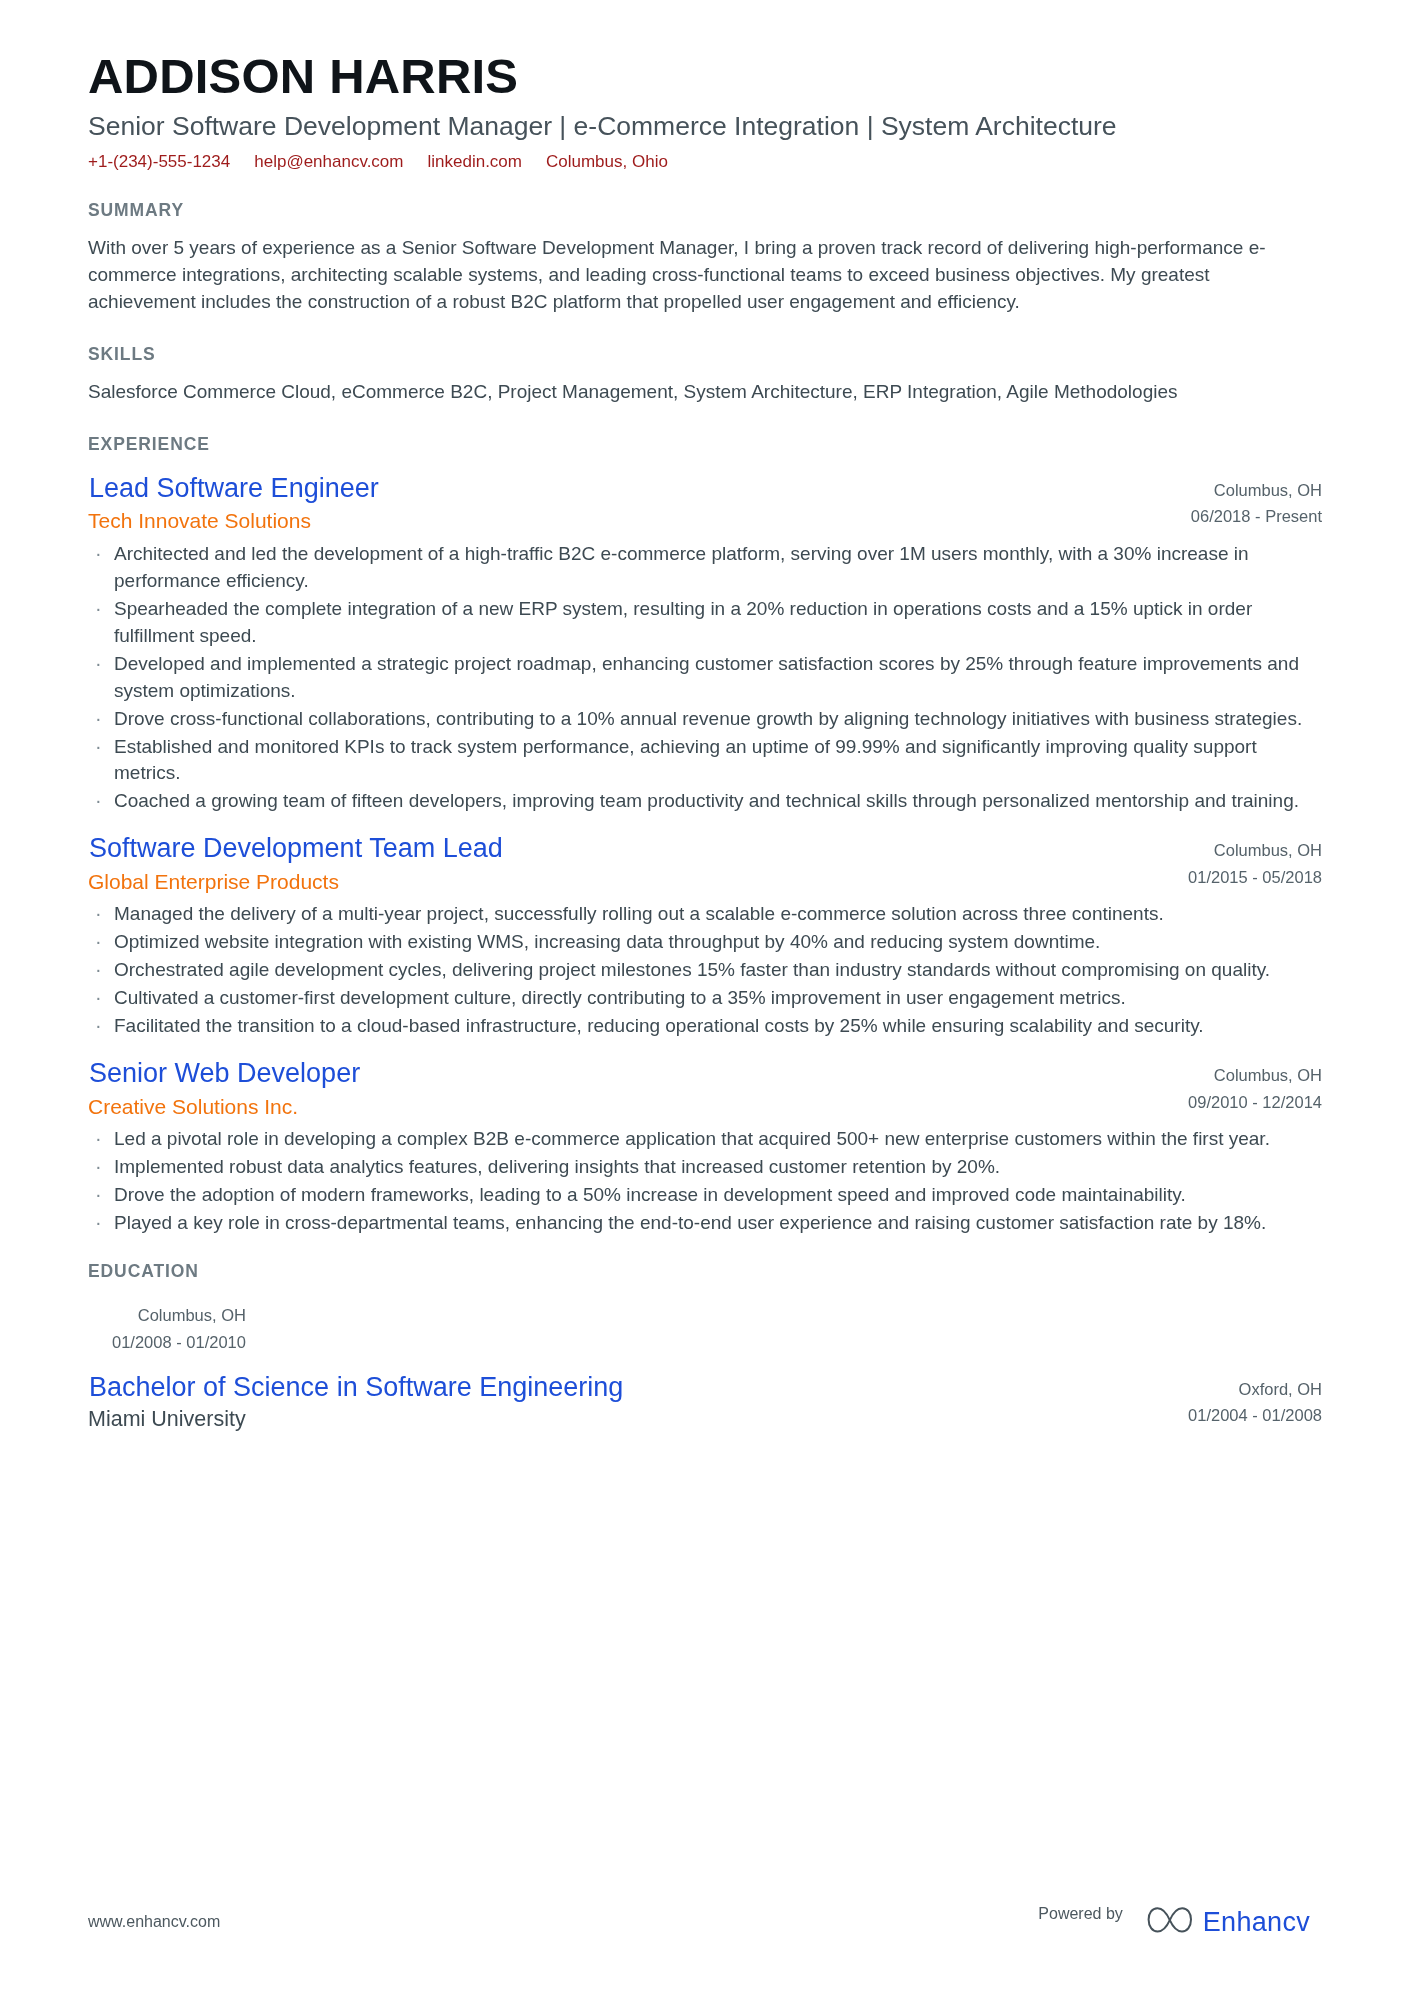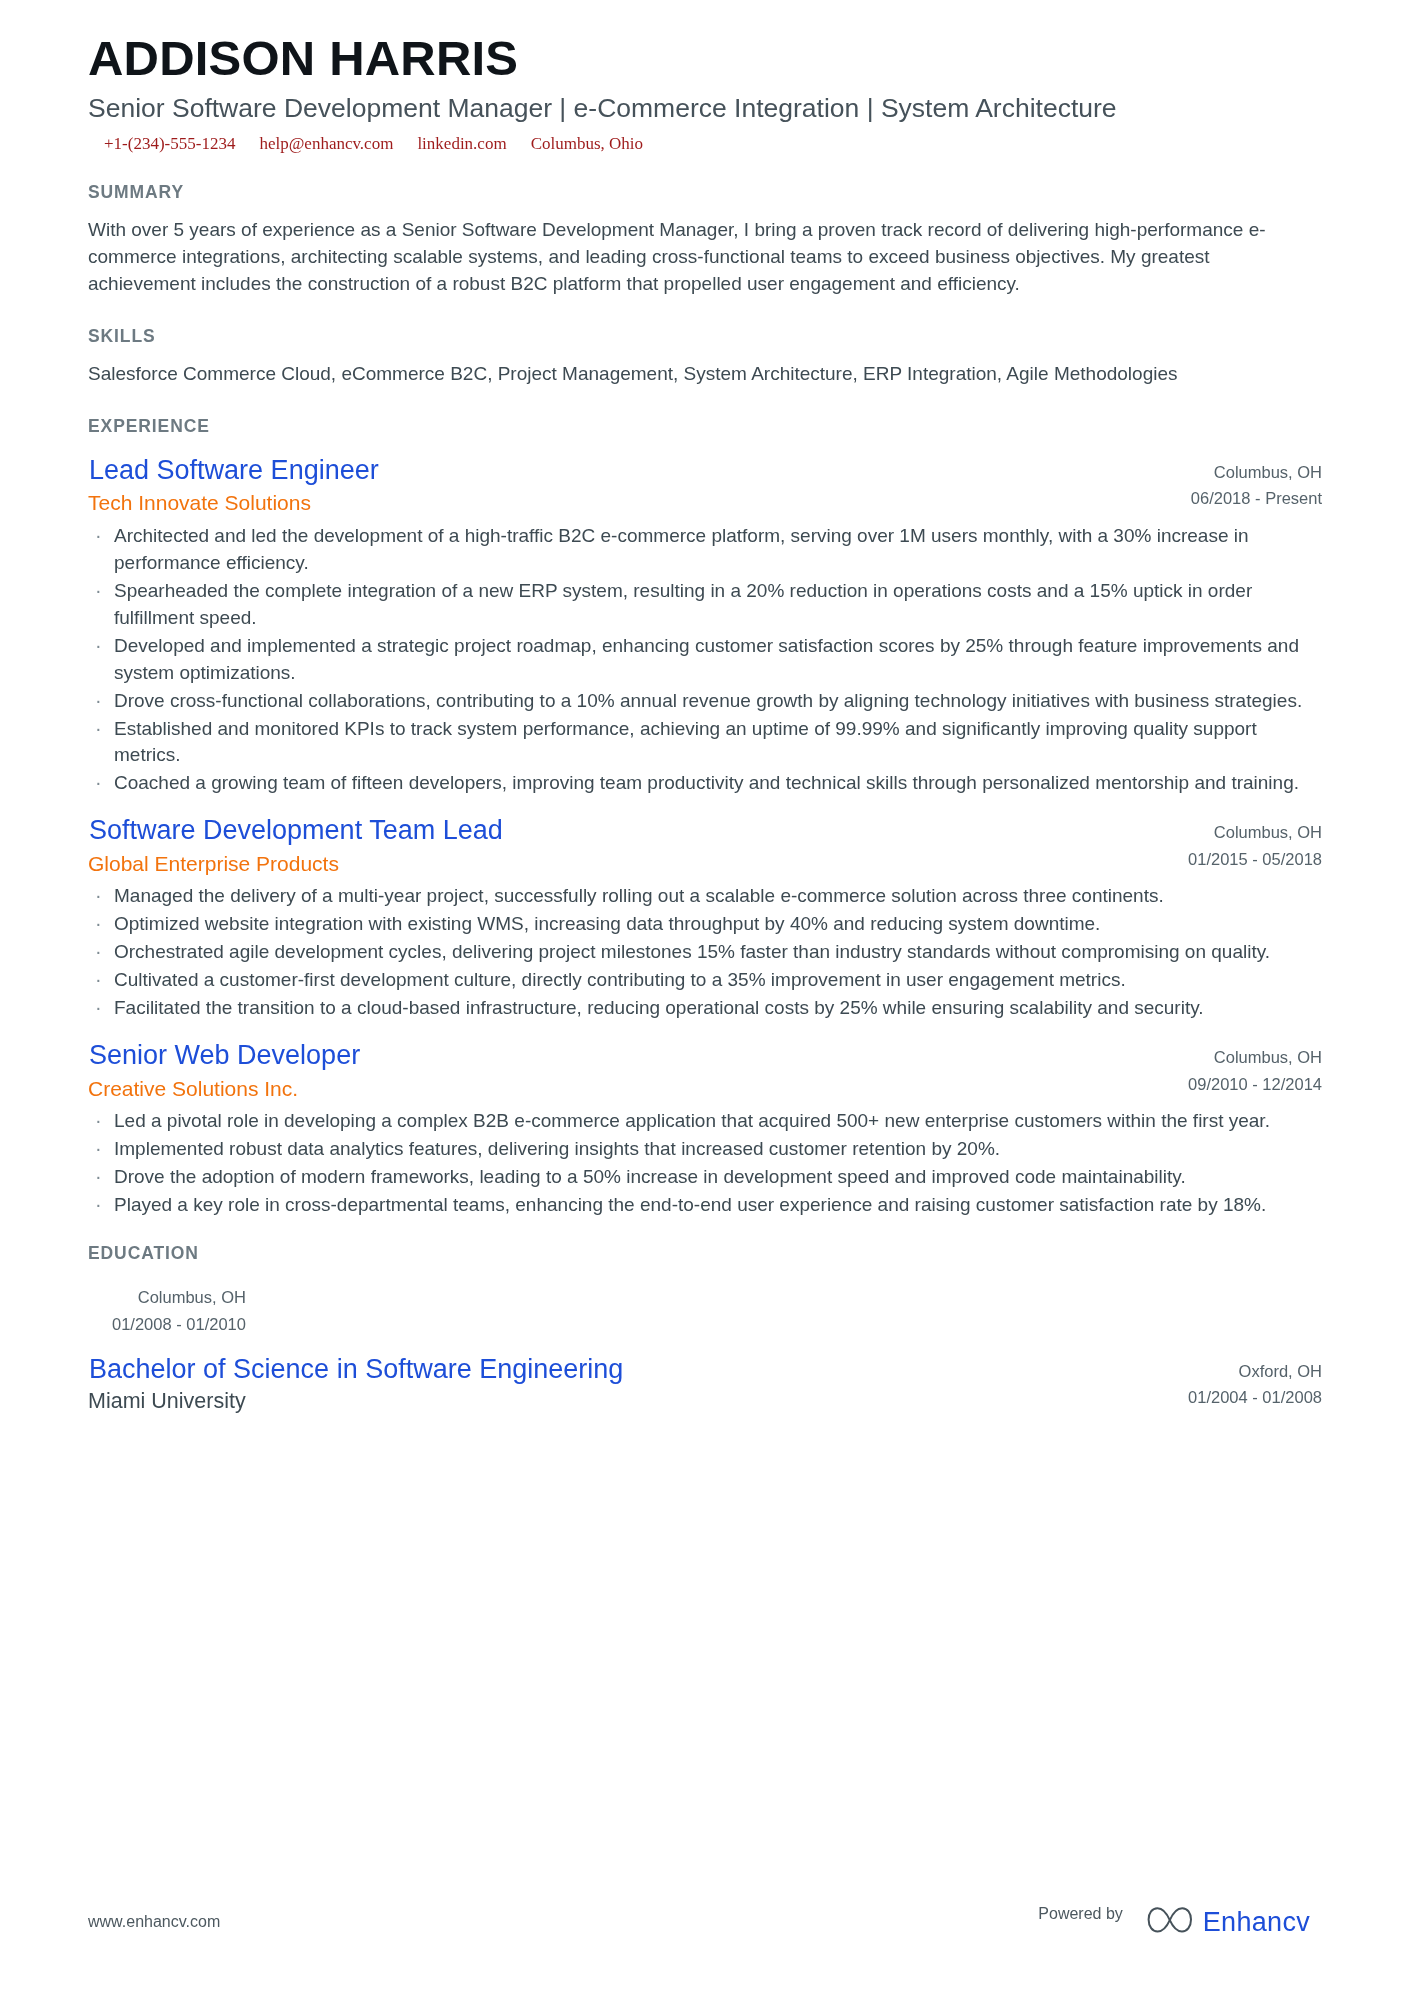--- a/index.html
+++ b/index.html
@@ -12,21 +12,21 @@
     height: 1995px;
     font-family: "Liberation Sans", sans-serif;
     color: #2f3e46;
     -webkit-font-smoothing: antialiased;
   }
   .page {
     position: relative;
     width: 1410px;
     height: 1995px;
     box-sizing: border-box;
-    padding: 32px 88px 0 88px;
+    padding: 50px 88px 0 88px;
     background: #ffffff;
     overflow: hidden;
   }
 
   
   .name {
     font-size: 49px;
     font-weight: bold;
     letter-spacing: 0.2px;
     color: #0f1419;
@@ -40,22 +40,21 @@
     color: #46525a;
     line-height: 1.28;
     max-width: 1090px;
     margin: 0 0 8px 0;
   }
   .contact-row {
     display: flex;
     flex-wrap: wrap;
     align-items: flex-start;
     gap: 0;
-    margin: 0 0 0 16px;
-    font-family: Liberation Serif, serif;
+    margin: 0 0 0 0;
   }
   .contact-item {
     font-size: 17px;
     color: #9e1b1b;
     margin-right: 24px;
     white-space: nowrap;
   }
 
   
   .section {

